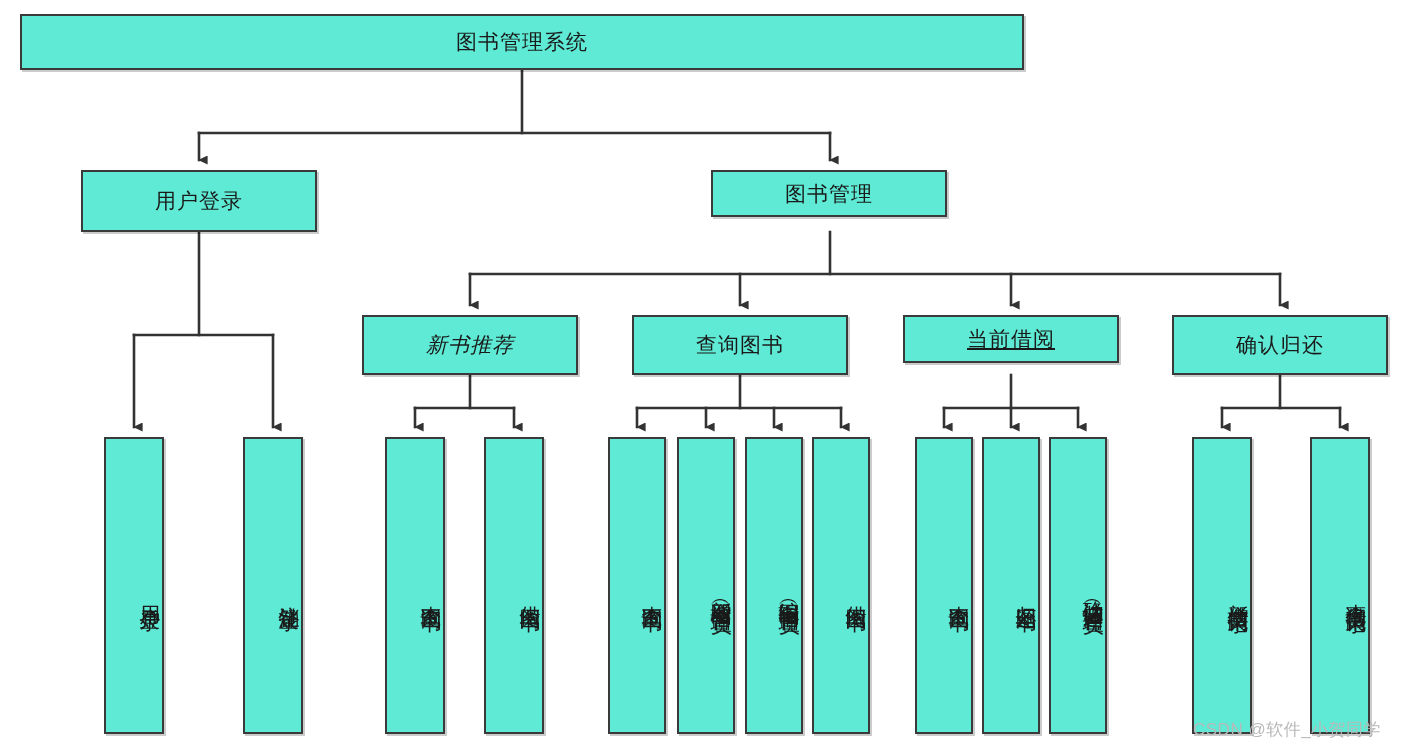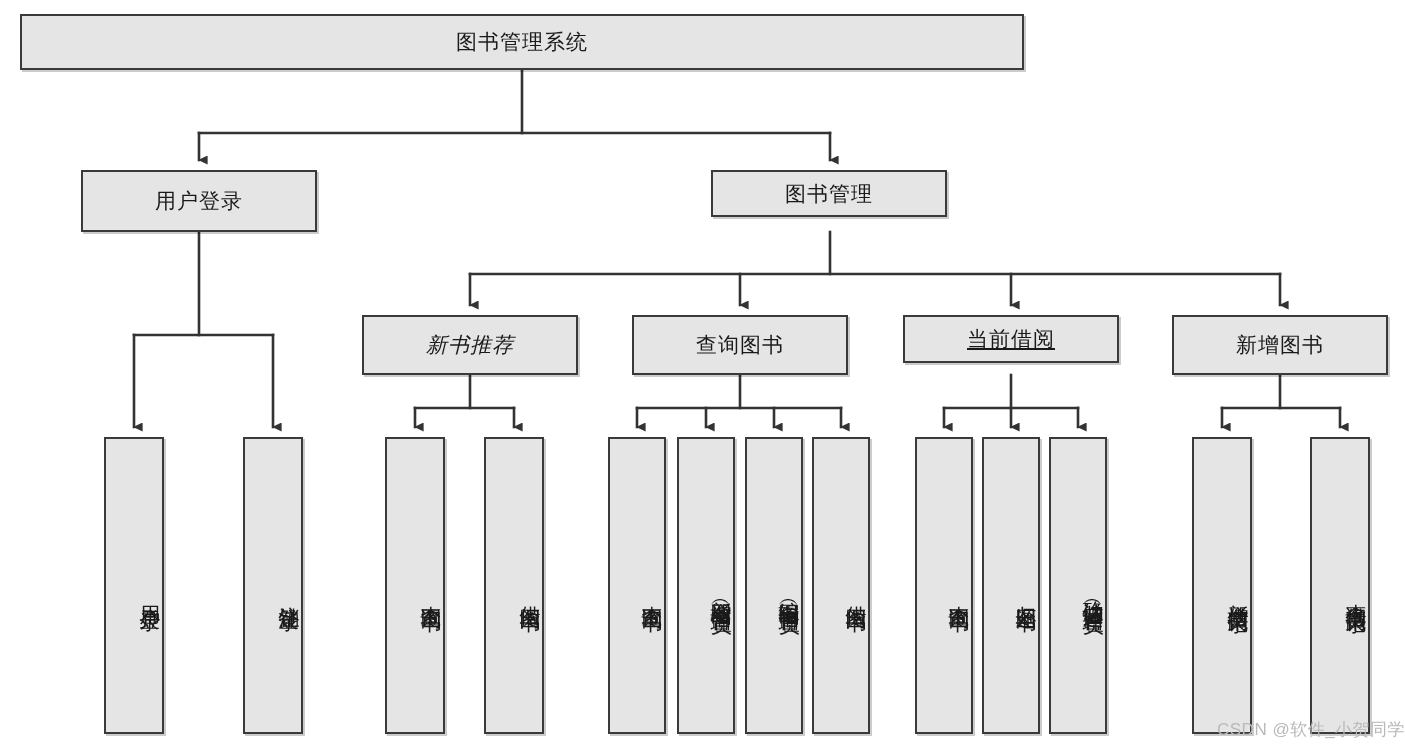--- a/index.html
+++ b/index.html
@@ -21,21 +21,21 @@
     position: absolute;
     left: 0;
     top: 0;
     width: 1405px;
     height: 747px;
     pointer-events: none;
   }
   .node {
     position: absolute;
     box-sizing: border-box;
-    background: #e5e5e5;
+    background: #5eead4;
     border: 2px solid #3a3a3a;
     box-shadow: 2px 2px 0 rgba(0,0,0,0.20);
     display: flex;
     align-items: center;
     justify-content: center;
     color: #1a1a1a;
   }
   .node.horiz {
     font-size: 21px;
     letter-spacing: 1px;
@@ -131,21 +131,21 @@
   <div class="node horiz" style="left:362px; top:315px; width:216px; height:60px;font-style:italic;">
     <span class="label">新书推荐</span>
   </div>
   <div class="node horiz" style="left:632px; top:315px; width:216px; height:60px;">
     <span class="label">查询图书</span>
   </div>
   <div class="node horiz" style="left:903px; top:315px; width:216px; height:48px;text-decoration:underline;">
     <span class="label">当前借阅</span>
   </div>
   <div class="node horiz" style="left:1172px; top:315px; width:216px; height:60px;">
-    <span class="label">新增图书</span>
+    <span class="label">确认归还</span>
   </div>
 
   <div class="node vert" style="left:104px; top:437px; width:60px; height:297px;">
     <span class="label">用户登录</span>
   </div>
   <div class="node vert" style="left:243px; top:437px; width:60px; height:297px;">
     <span class="label">注销登录</span>
   </div>
 
   <div class="node vert" style="left:385px; top:437px; width:60px; height:297px;">
@@ -178,15 +178,15 @@
     <span class="label">确认归还（管理员）</span>
   </div>
 
   <div class="node vert" style="left:1192px; top:437px; width:60px; height:297px;">
     <span class="label">新增借阅记录</span>
   </div>
   <div class="node vert" style="left:1310px; top:437px; width:60px; height:297px;">
     <span class="label">查询借阅记录</span>
   </div>
 
-  <div class="watermark" style="left:1193px; top:718px;padding-left:24px;">CSDN @软件_小贺同学</div>
+  <div class="watermark" style="left:1193px; top:718px;">CSDN @软件_小贺同学</div>
 
 </div>
 
 </body></html>

